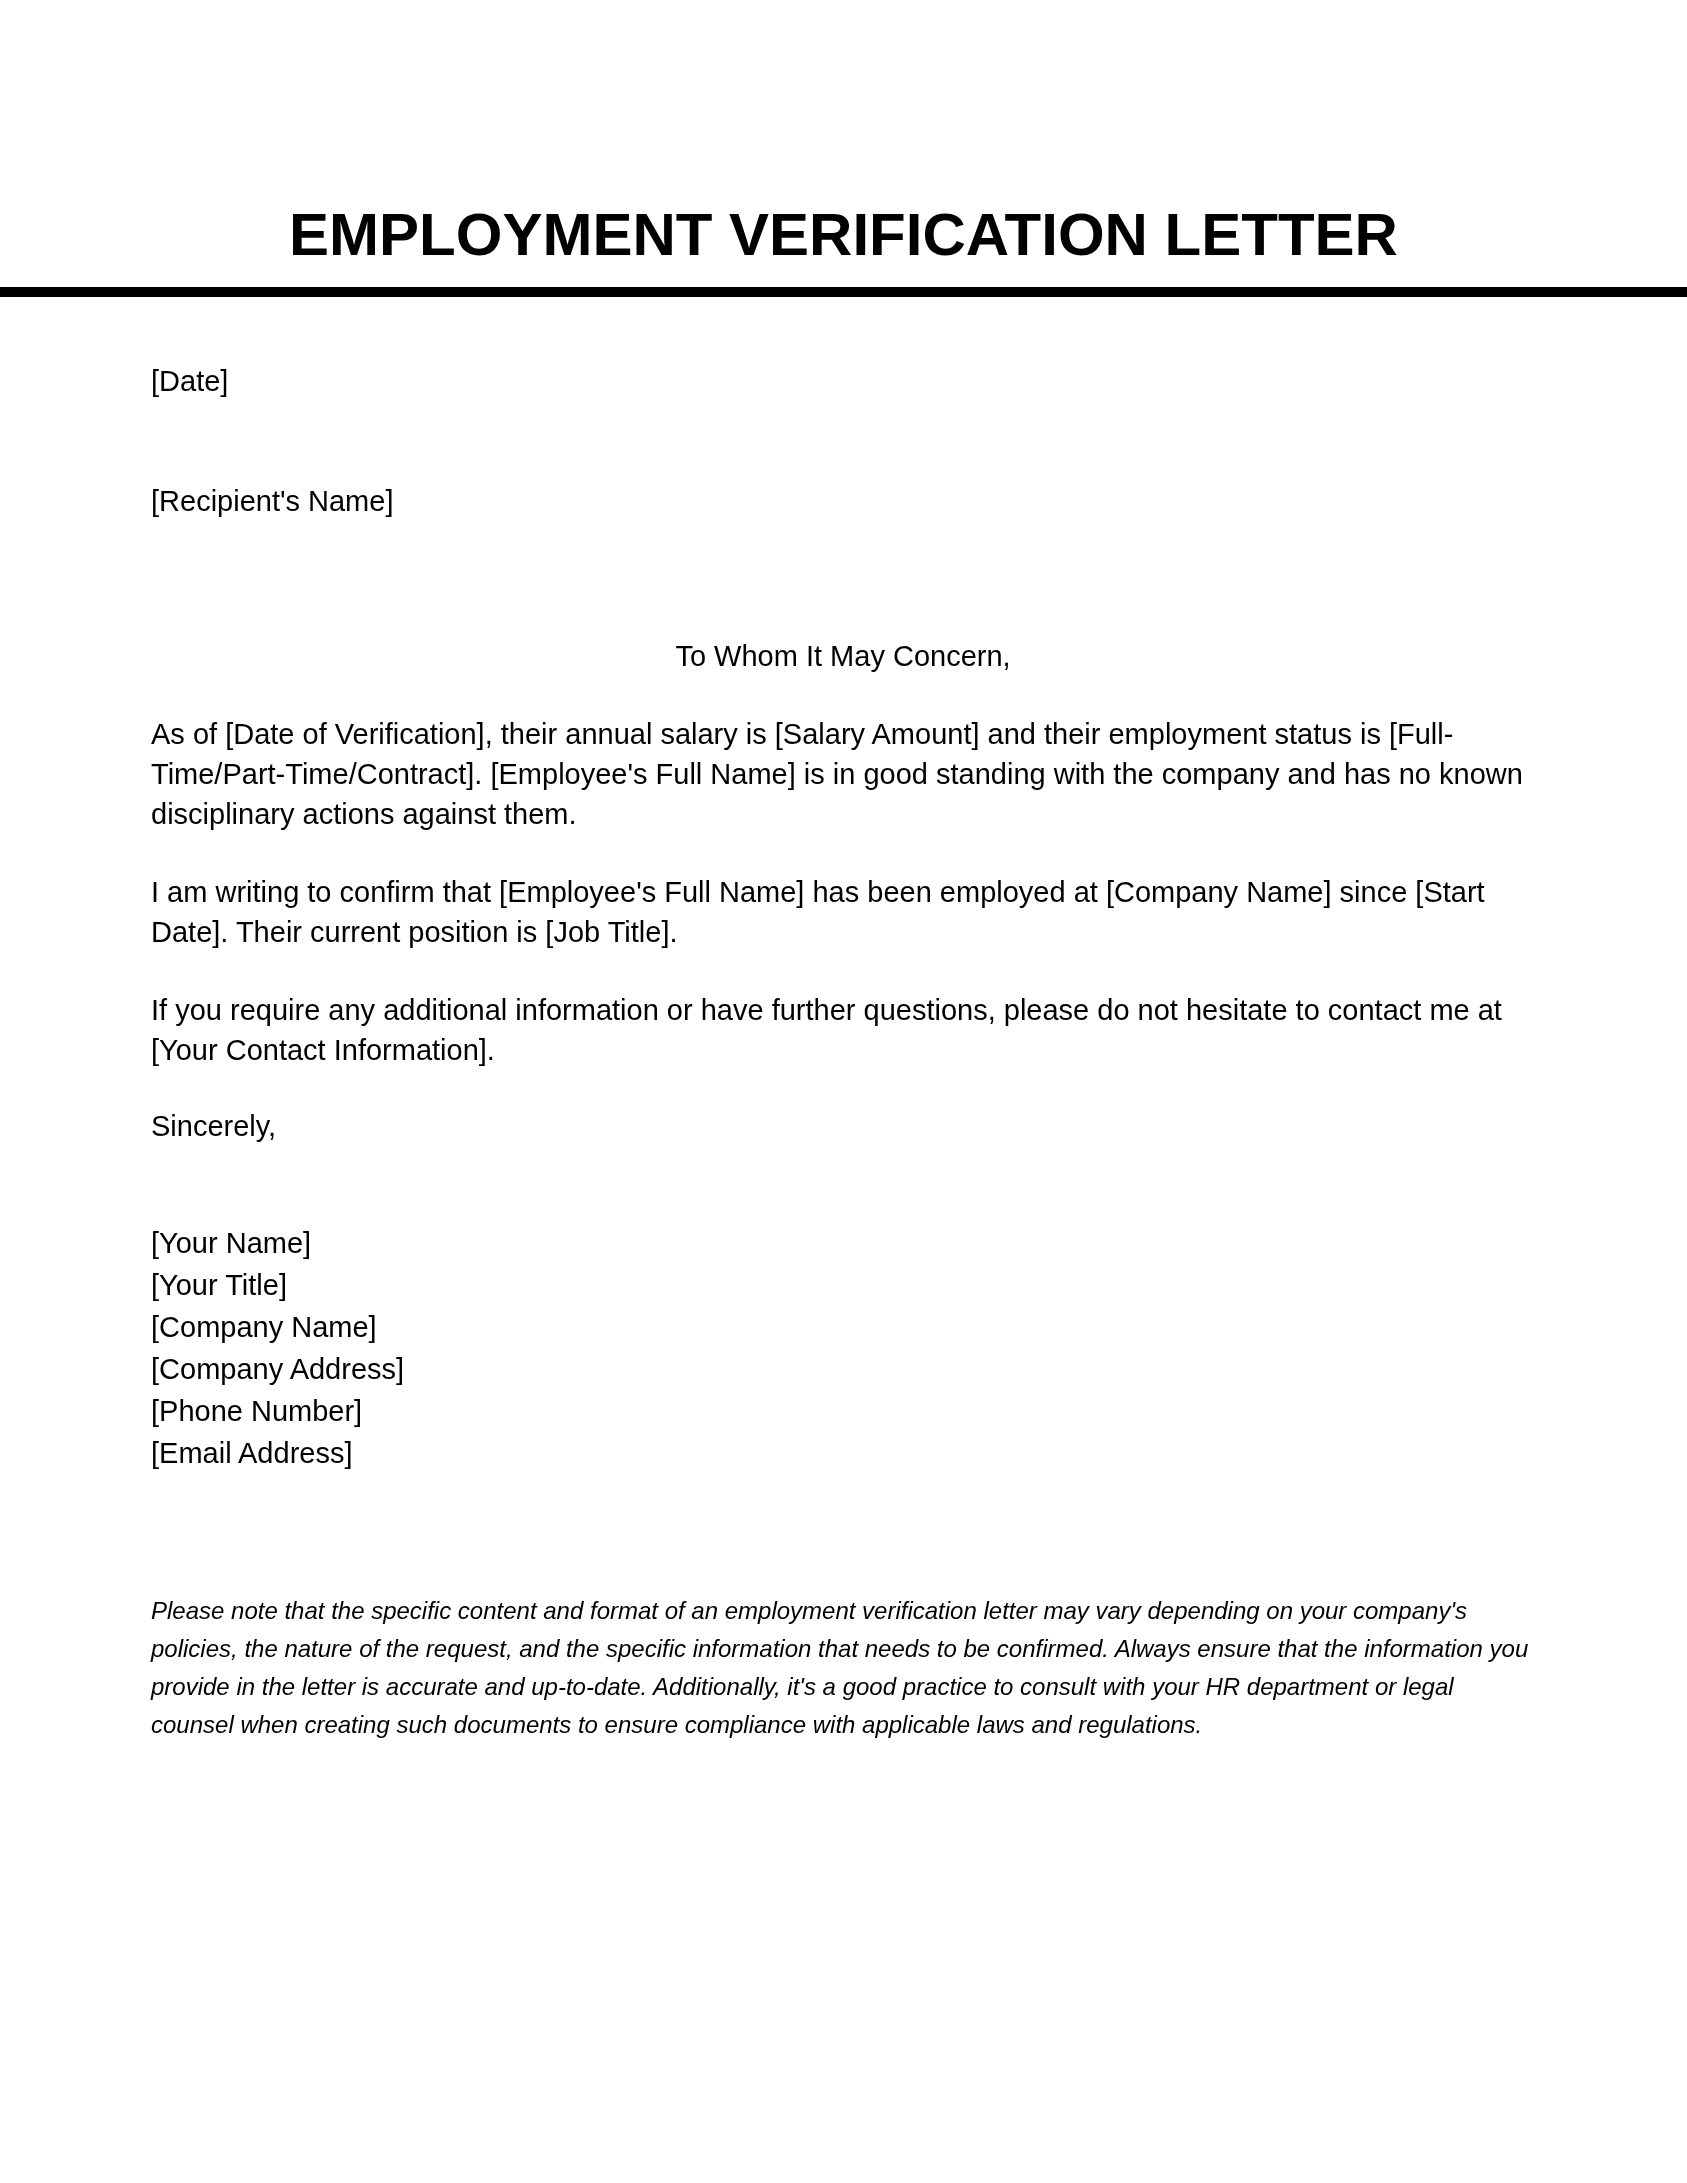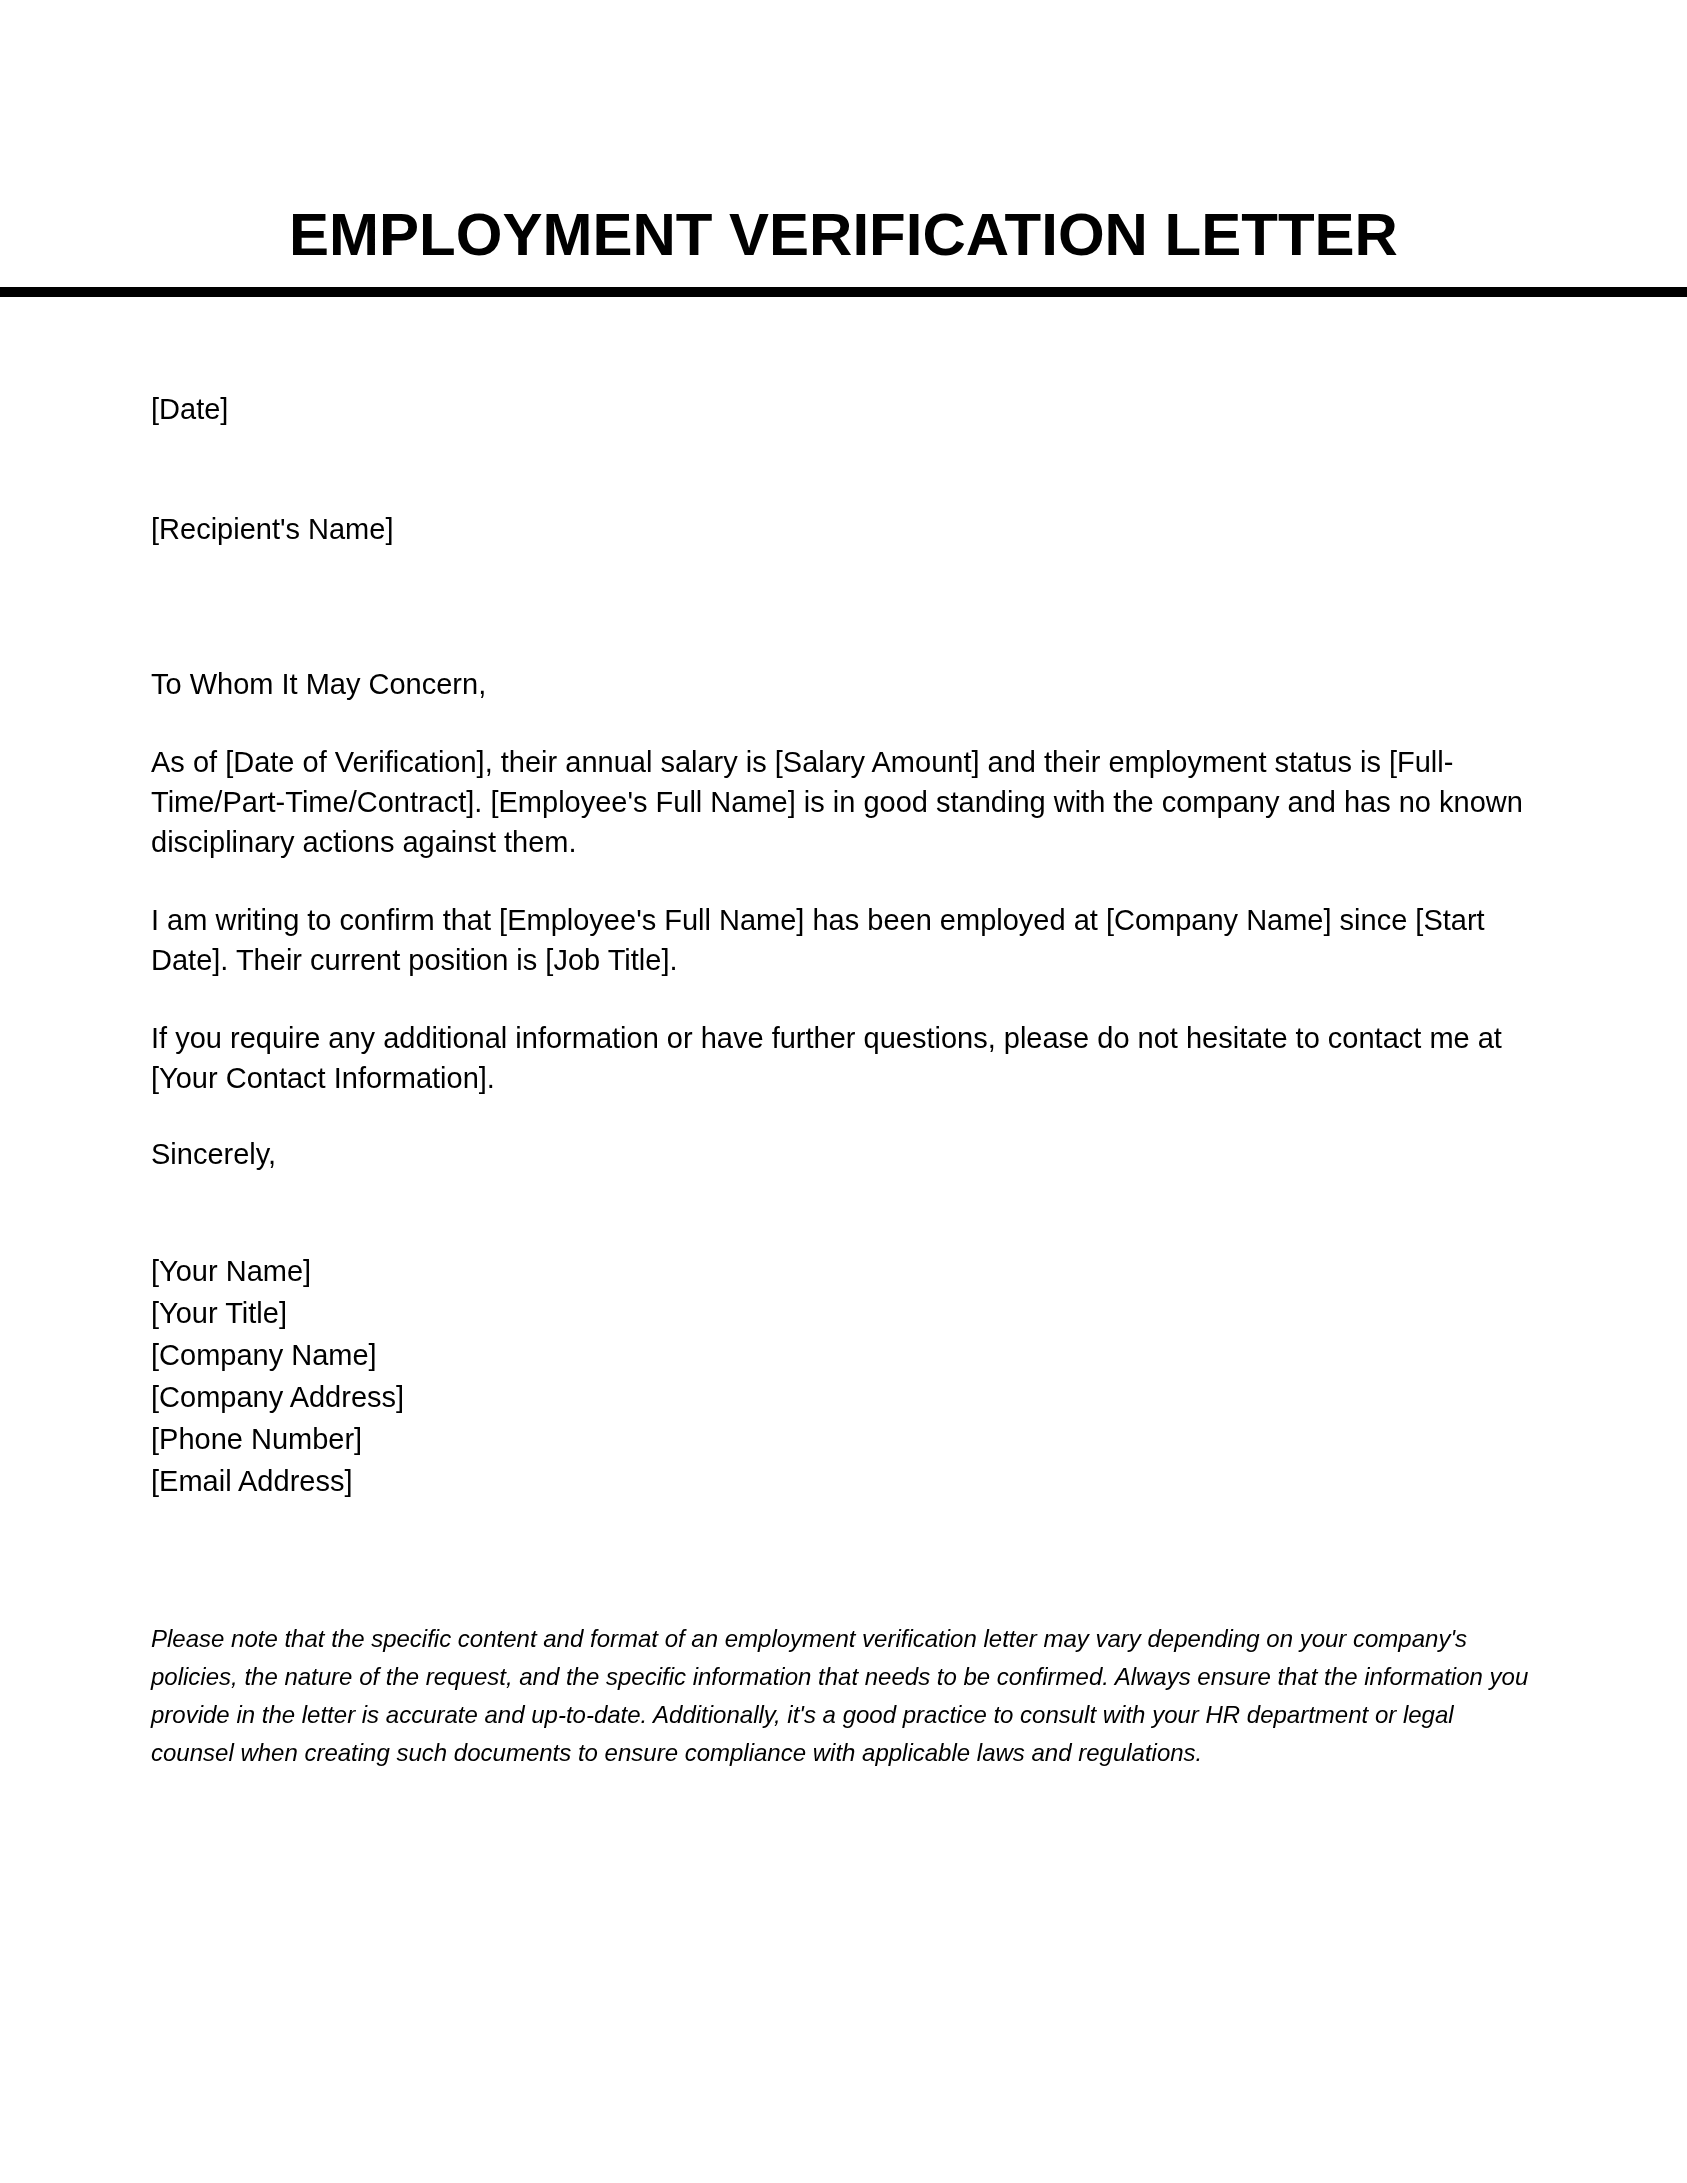--- a/index.html
+++ b/index.html
@@ -23,28 +23,28 @@
     letter-spacing: 0px;
     color: #000000;
   }
   .divider {
     margin-top: 21px;
     width: 100%;
     height: 10px;
     background: #000000;
   }
   .content {
-    padding: 92px 152px 0 151px;
+    padding: 64px 152px 0 151px;
     font-size: 29px;
     line-height: 40px;
     font-weight: 400;
   }
   .date-line { }
   .recipient-block { margin-top: 79px; line-height: 42px; }
-  .salutation { margin-top: 114px; }
+  .salutation { margin-top: 114px; text-align: center; }
   .para { margin-top: 38px; }
   .closing { margin-top: 36px; }
   .signature-block { margin-top: 76px; line-height: 42px; }
   .disclaimer {
     margin-top: 118px;
     font-style: italic;
     font-size: 24px;
     line-height: 38px;
   }
 </style>

